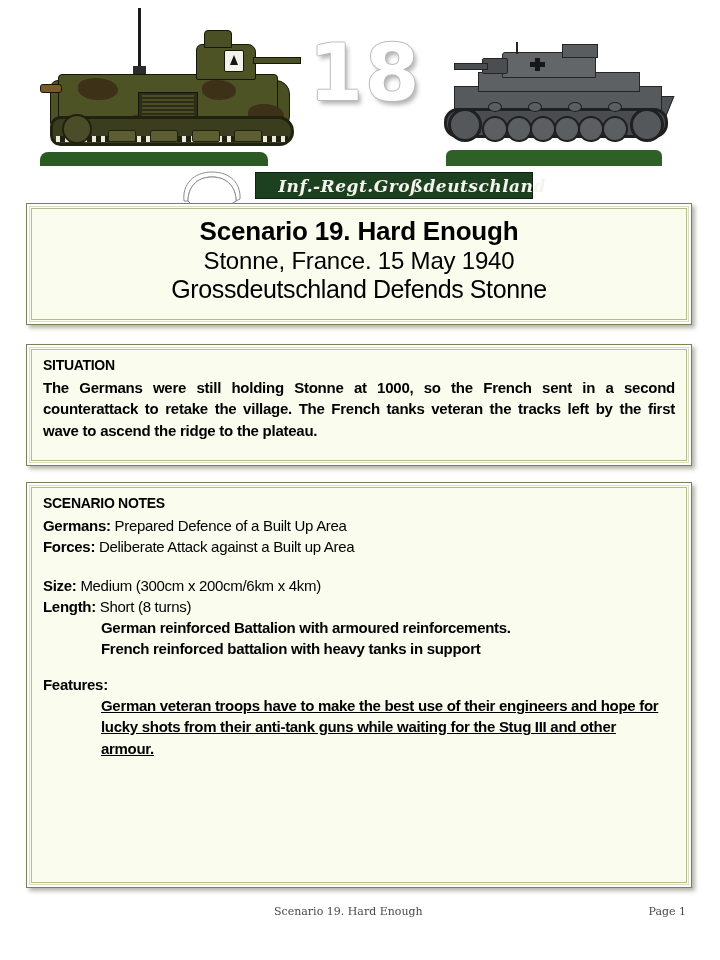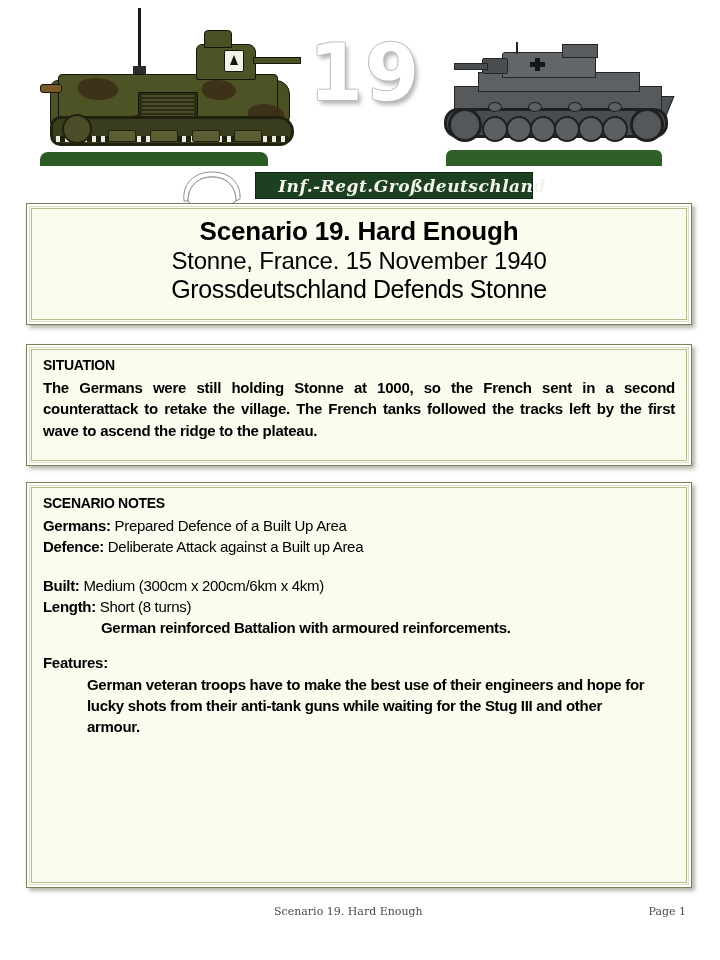--- a/index.html
+++ b/index.html
@@ -413,22 +413,23 @@
     font-weight: bold;
     line-height: 1.42;
     letter-spacing: -0.3px;
     margin-left: 58px;
   }
   .notes-para {
     font-size: 15px;
     font-weight: bold;
     line-height: 1.42;
     letter-spacing: -0.3px;
-    margin-left: 44px;
+    margin-left: 58px;
     max-width: 564px;
+    text-decoration: underline;
   }
   .gap { height: 17px; }
   .gap-sm { height: 14px; }
 
   
   .footer {
     position: absolute;
     left: 26px; top: 905px;
     width: 666px;
     display: flex;
@@ -471,21 +472,21 @@
     <div class="fr-ace"></div>
     <div class="fr-track"></div>
     <div class="fr-track-teeth"></div>
     <div class="fr-idler"></div>
     <div class="fr-bogie" style="left:74px;"></div>
     <div class="fr-bogie" style="left:116px;"></div>
     <div class="fr-bogie" style="left:158px;"></div>
     <div class="fr-bogie" style="left:200px;"></div>
   </div>
 
-  <div class="scenario-numeral">19</div>
+  <div class="scenario-numeral">18</div>
 
   <div class="tank-de">
     <div class="de-ground"></div>
     <div class="de-rear-slope"></div>
     <div class="de-hull"></div>
     <div class="de-upper"></div>
     <div class="de-turret"></div>
     <div class="de-turret-box"></div>
     <div class="de-mantlet"></div>
     <div class="de-gun"></div>
@@ -512,57 +513,58 @@
   </svg>
 
   <div class="cuff-title">
     <span>Inf.-Regt.Großdeutschland</span>
   </div>
 </div>
 
 <div class="panel" id="title-panel">
   <div class="panel-inner">
     <div class="title-line title-main">Scenario 19. Hard Enough</div>
-    <div class="title-line title-sub">Stonne, France. 15 November 1940</div>
+    <div class="title-line title-sub">Stonne, France. 15 May 1940</div>
     <div class="title-line title-third">Grossdeutschland Defends Stonne</div>
   </div>
 </div>
 
 <div class="panel" id="situation-panel">
   <div class="panel-inner">
     <div class="sec-head">SITUATION</div>
-    <div class="body-text">The Germans were still holding Stonne at 1000, so the French sent in a second counterattack to retake the village. The French tanks followed the tracks left by the first wave to ascend the ridge to the plateau.</div>
+    <div class="body-text">The Germans were still holding Stonne at 1000, so the French sent in a second counterattack to retake the village. The French tanks veteran the tracks left by the first wave to ascend the ridge to the plateau.</div>
   </div>
 </div>
 
 <div class="panel" id="notes-panel">
   <div class="panel-inner">
 
     <div class="sec-head">SCENARIO NOTES</div>
 
     <div class="notes-line">
       <span>Germans:</span><span class="val"> Prepared Defence of a Built Up Area</span>
     </div>
 
     <div class="notes-line">
-      <span>Defence:</span><span class="val"> Deliberate Attack against a Built up Area</span>
+      <span>Forces:</span><span class="val"> Deliberate Attack against a Built up Area</span>
     </div>
 
     <div class="gap"></div>
 
     <div class="notes-line">
-      <span>Built:</span><span class="val"> Medium (300cm x 200cm/6km x 4km)</span>
+      <span>Size:</span><span class="val"> Medium (300cm x 200cm/6km x 4km)</span>
     </div>
 
     <div class="notes-line">
       <span>Length:</span><span class="val"> Short (8 turns)</span>
     </div>
 
 
     <div class="notes-indent">German reinforced Battalion with armoured reinforcements.</div>
+    <div class="notes-indent">French reinforced battalion with heavy tanks in support</div>
 
     <div class="gap-sm"></div>
 
     <div class="notes-line">Features:</div>
 
     <div class="notes-para">German veteran troops have to make the best use of their engineers and hope for lucky shots from their anti-tank guns while waiting for the Stug III and other armour.</div>
 
   </div>
 </div>
 

